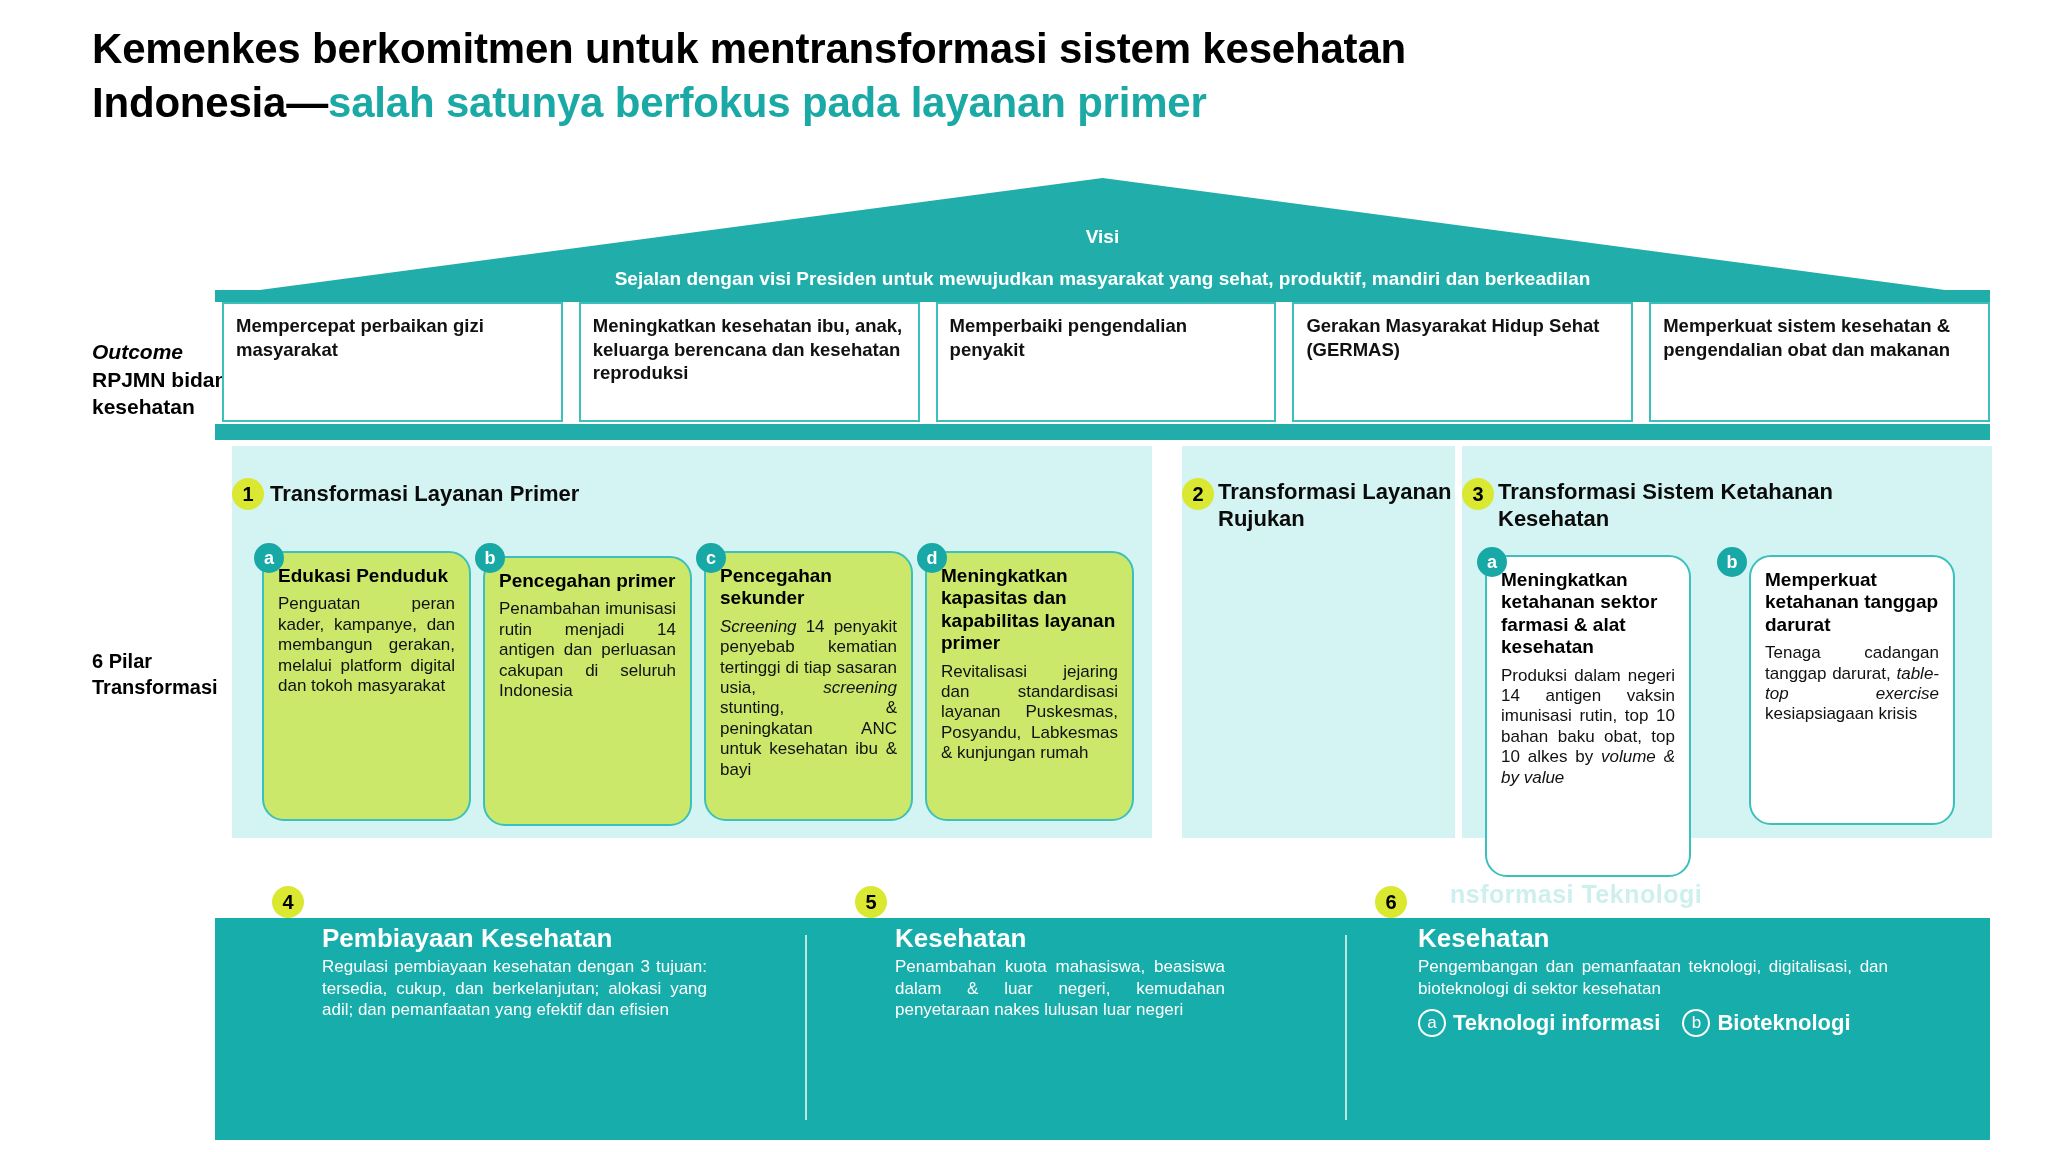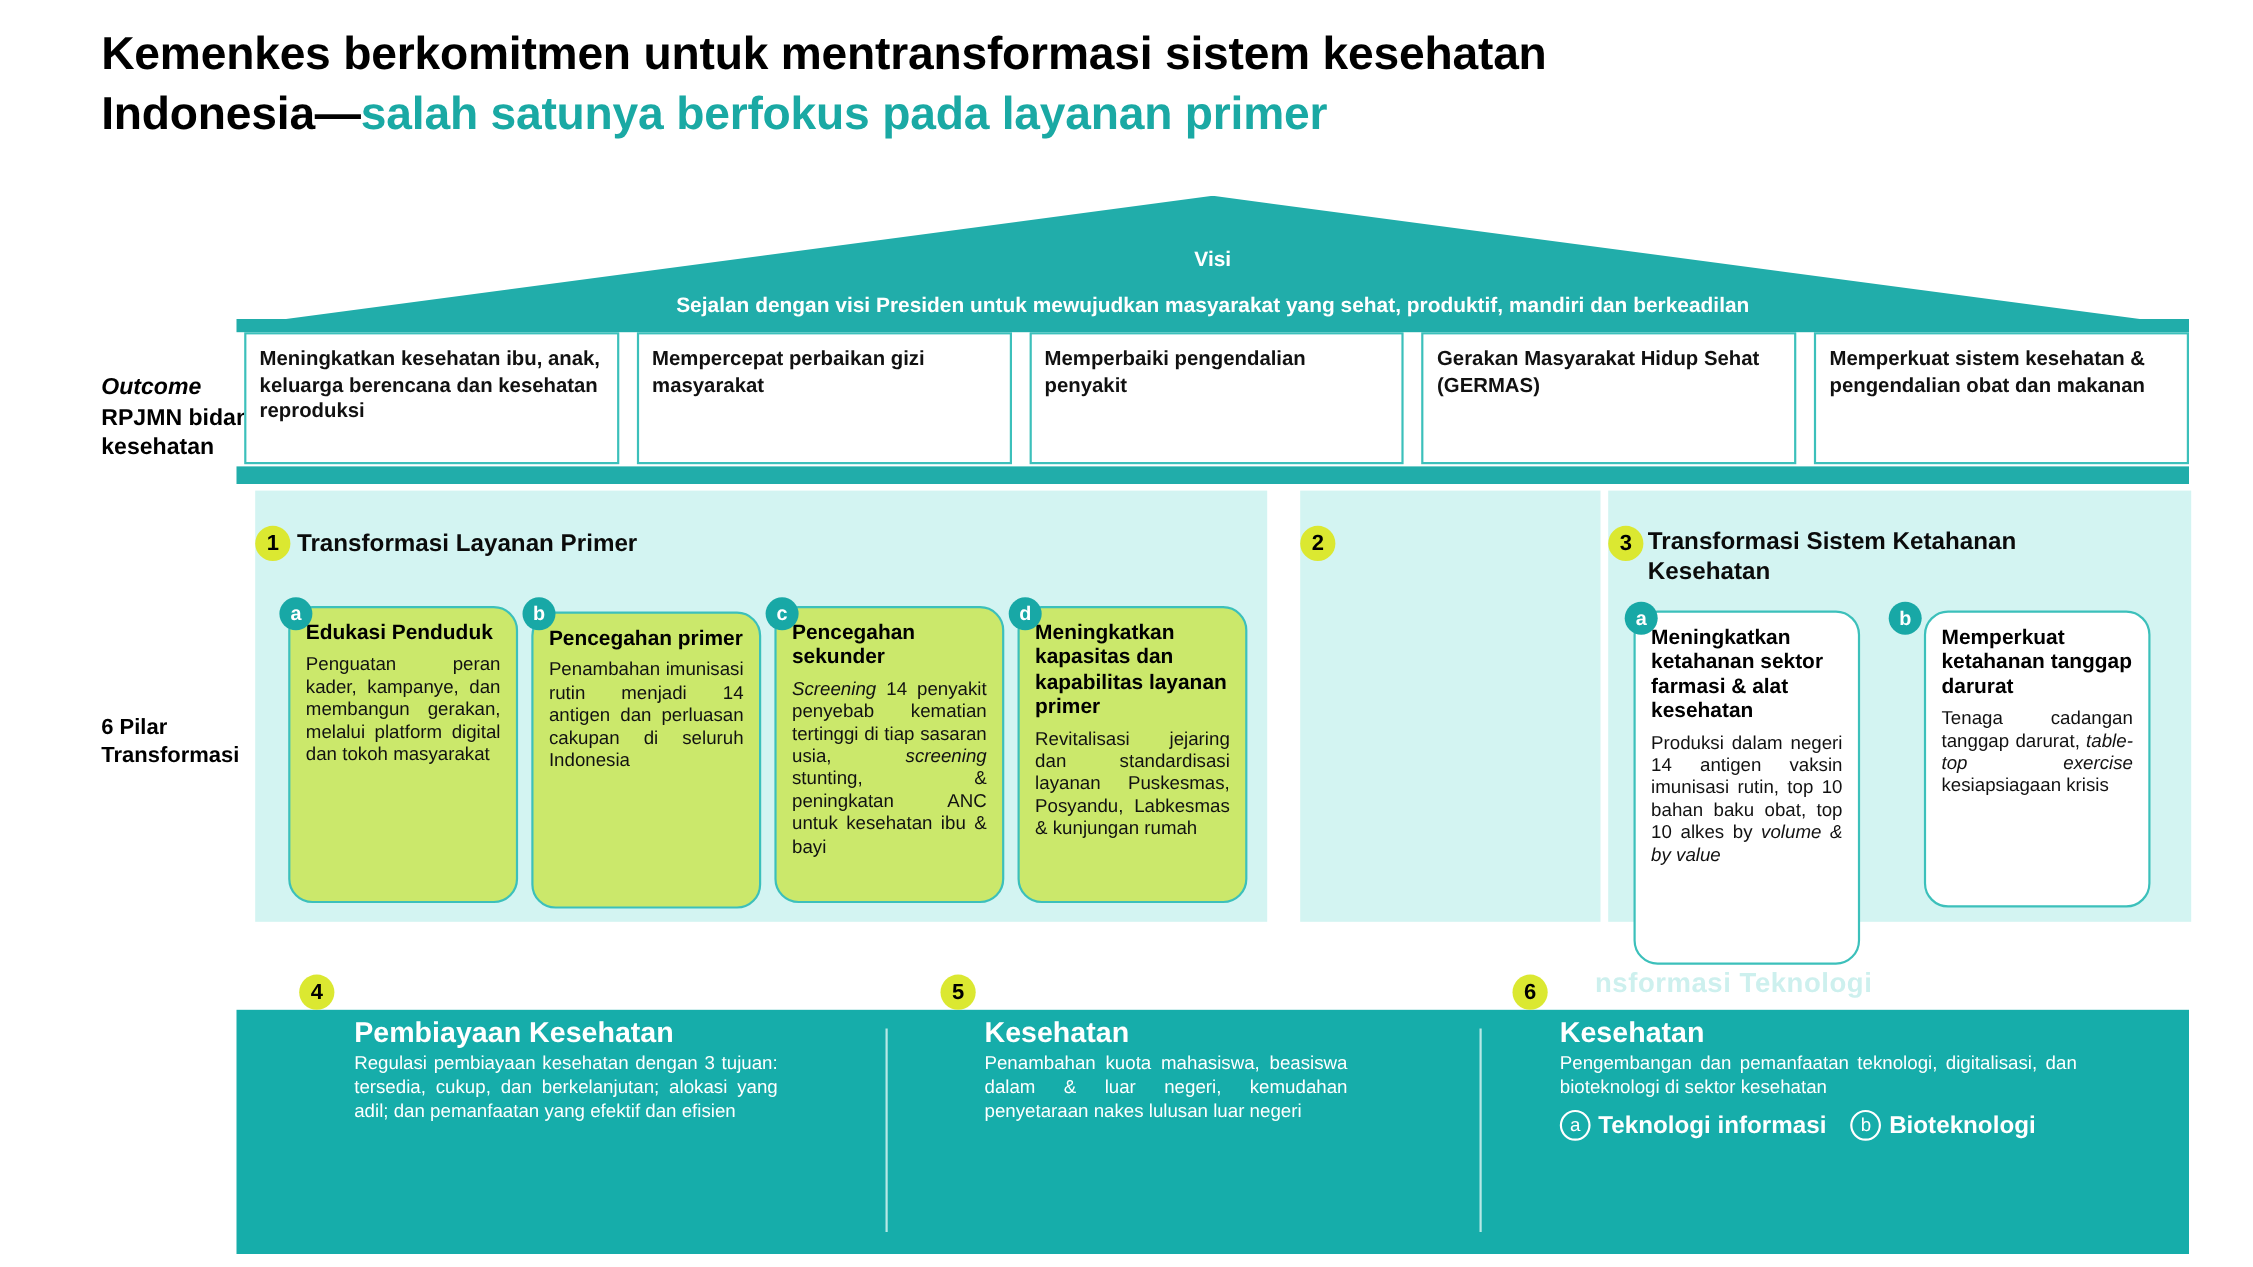--- a/index.html
+++ b/index.html
@@ -177,24 +177,24 @@
   </div>
   <div class="roof-bar"></div>
 
   <div class="outcome-label">
     <span class="it">Outcome</span><br>
     <span>RPJMN bidang kesehatan</span>
   </div>
 
   <div class="outcome-row">
     <div class="outcome-box">
+        <span>Mempercepat perbaikan gizi masyarakat</span>
+      </div>
+    <div class="outcome-box">
         <span>Meningkatkan kesehatan ibu, anak, keluarga berencana dan  kesehatan reproduksi</span>
-      </div>
-    <div class="outcome-box">
-        <span>Mempercepat perbaikan gizi masyarakat</span>
       </div>
     <div class="outcome-box">
         <span>Memperbaiki pengendalian penyakit</span>
       </div>
     <div class="outcome-box">
         <span>Gerakan Masyarakat Hidup Sehat (GERMAS)</span>
       </div>
     <div class="outcome-box">
         <span>Memperkuat sistem kesehatan &amp; pengendalian obat dan makanan</span>
       </div>
@@ -241,20 +241,21 @@
       <span>d</span>
     </div>
   <div class="card green" style="left:925px; top:551px; width:209px; height:270px;">
     <div class="card-title">Meningkatkan kapasitas dan kapabilitas layanan primer</div>
     <div class="card-body">Revitalisasi jejaring dan  standardisasi layanan  Puskesmas, Posyandu, Labkesmas &amp; kunjungan rumah</div>
   </div>
 
   <div class="badge-num" style="left:1182px; top:478px;">
       <span>2</span>
     </div>
+  <div class="pillar-head" style="left:1218px; top:479px; width:240px;">Transformasi Layanan Rujukan</div>
 
 
   <div class="badge-num" style="left:1462px; top:478px;">
       <span>3</span>
     </div>
   <div class="pillar-head" style="left:1498px; top:479px; width:400px;">Transformasi Sistem Ketahanan Kesehatan</div>
 
   <div class="badge-letter" style="left:1477px; top:547px;">
       <span>a</span>
     </div>

